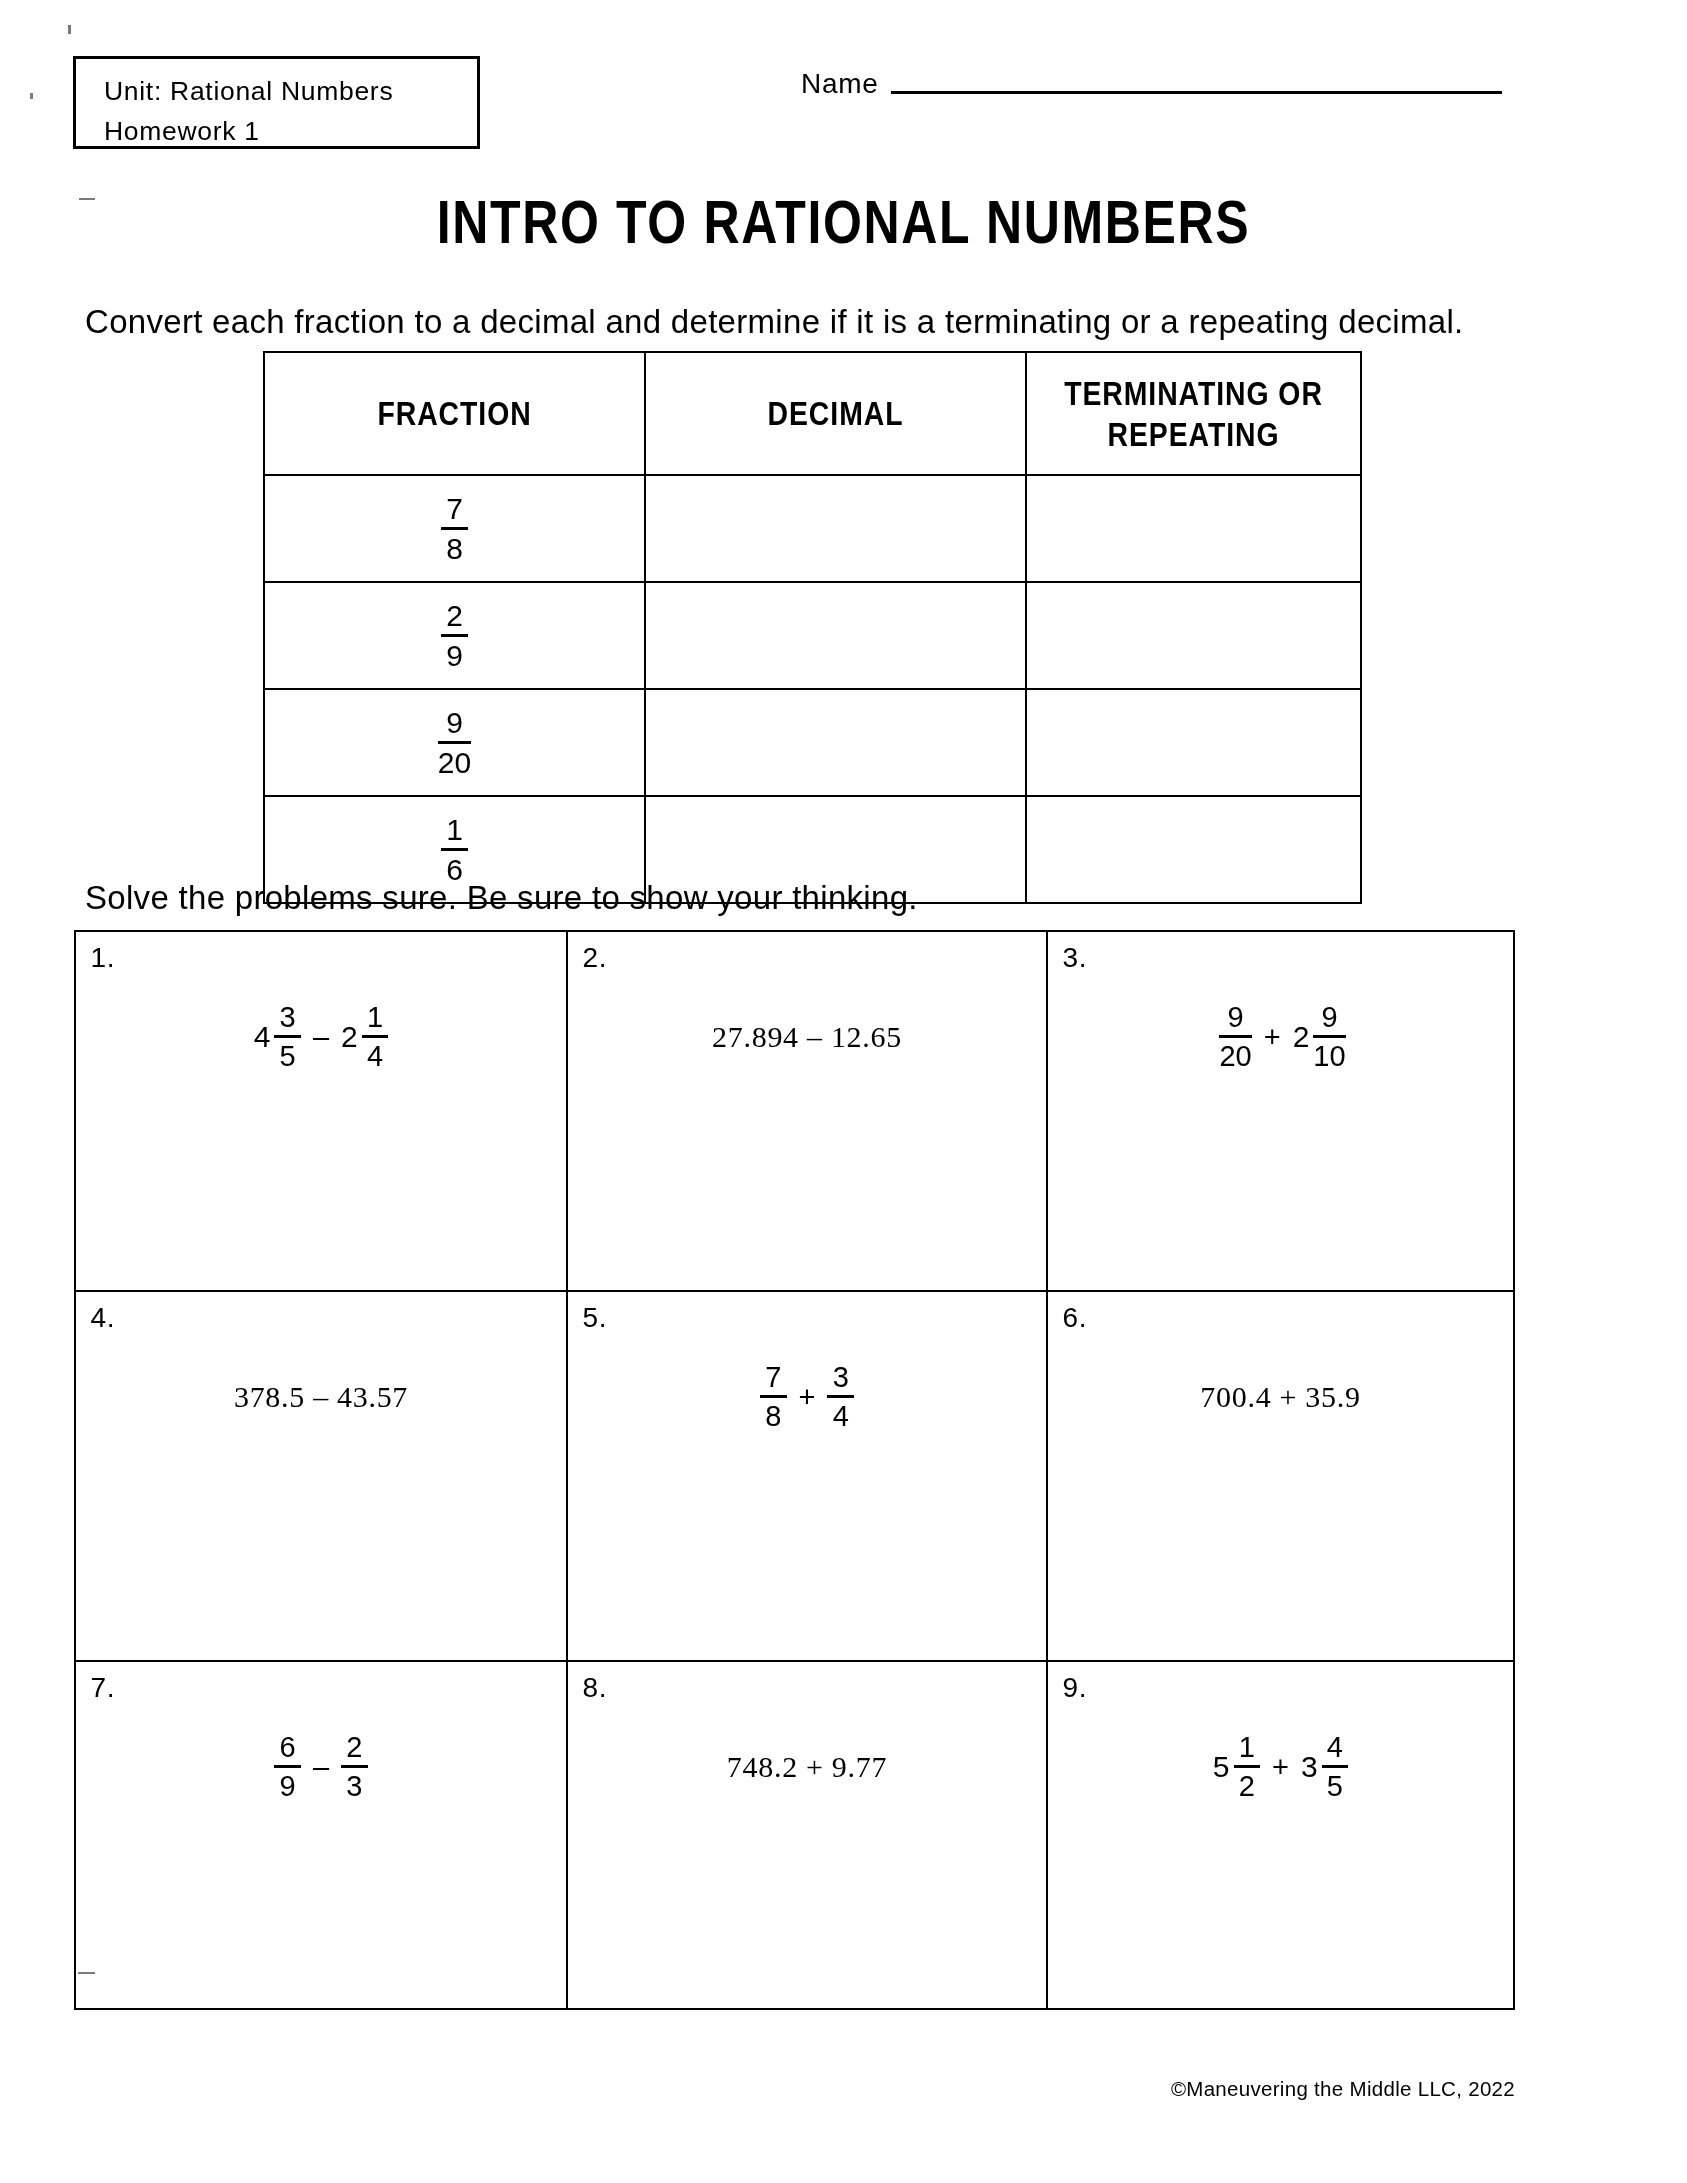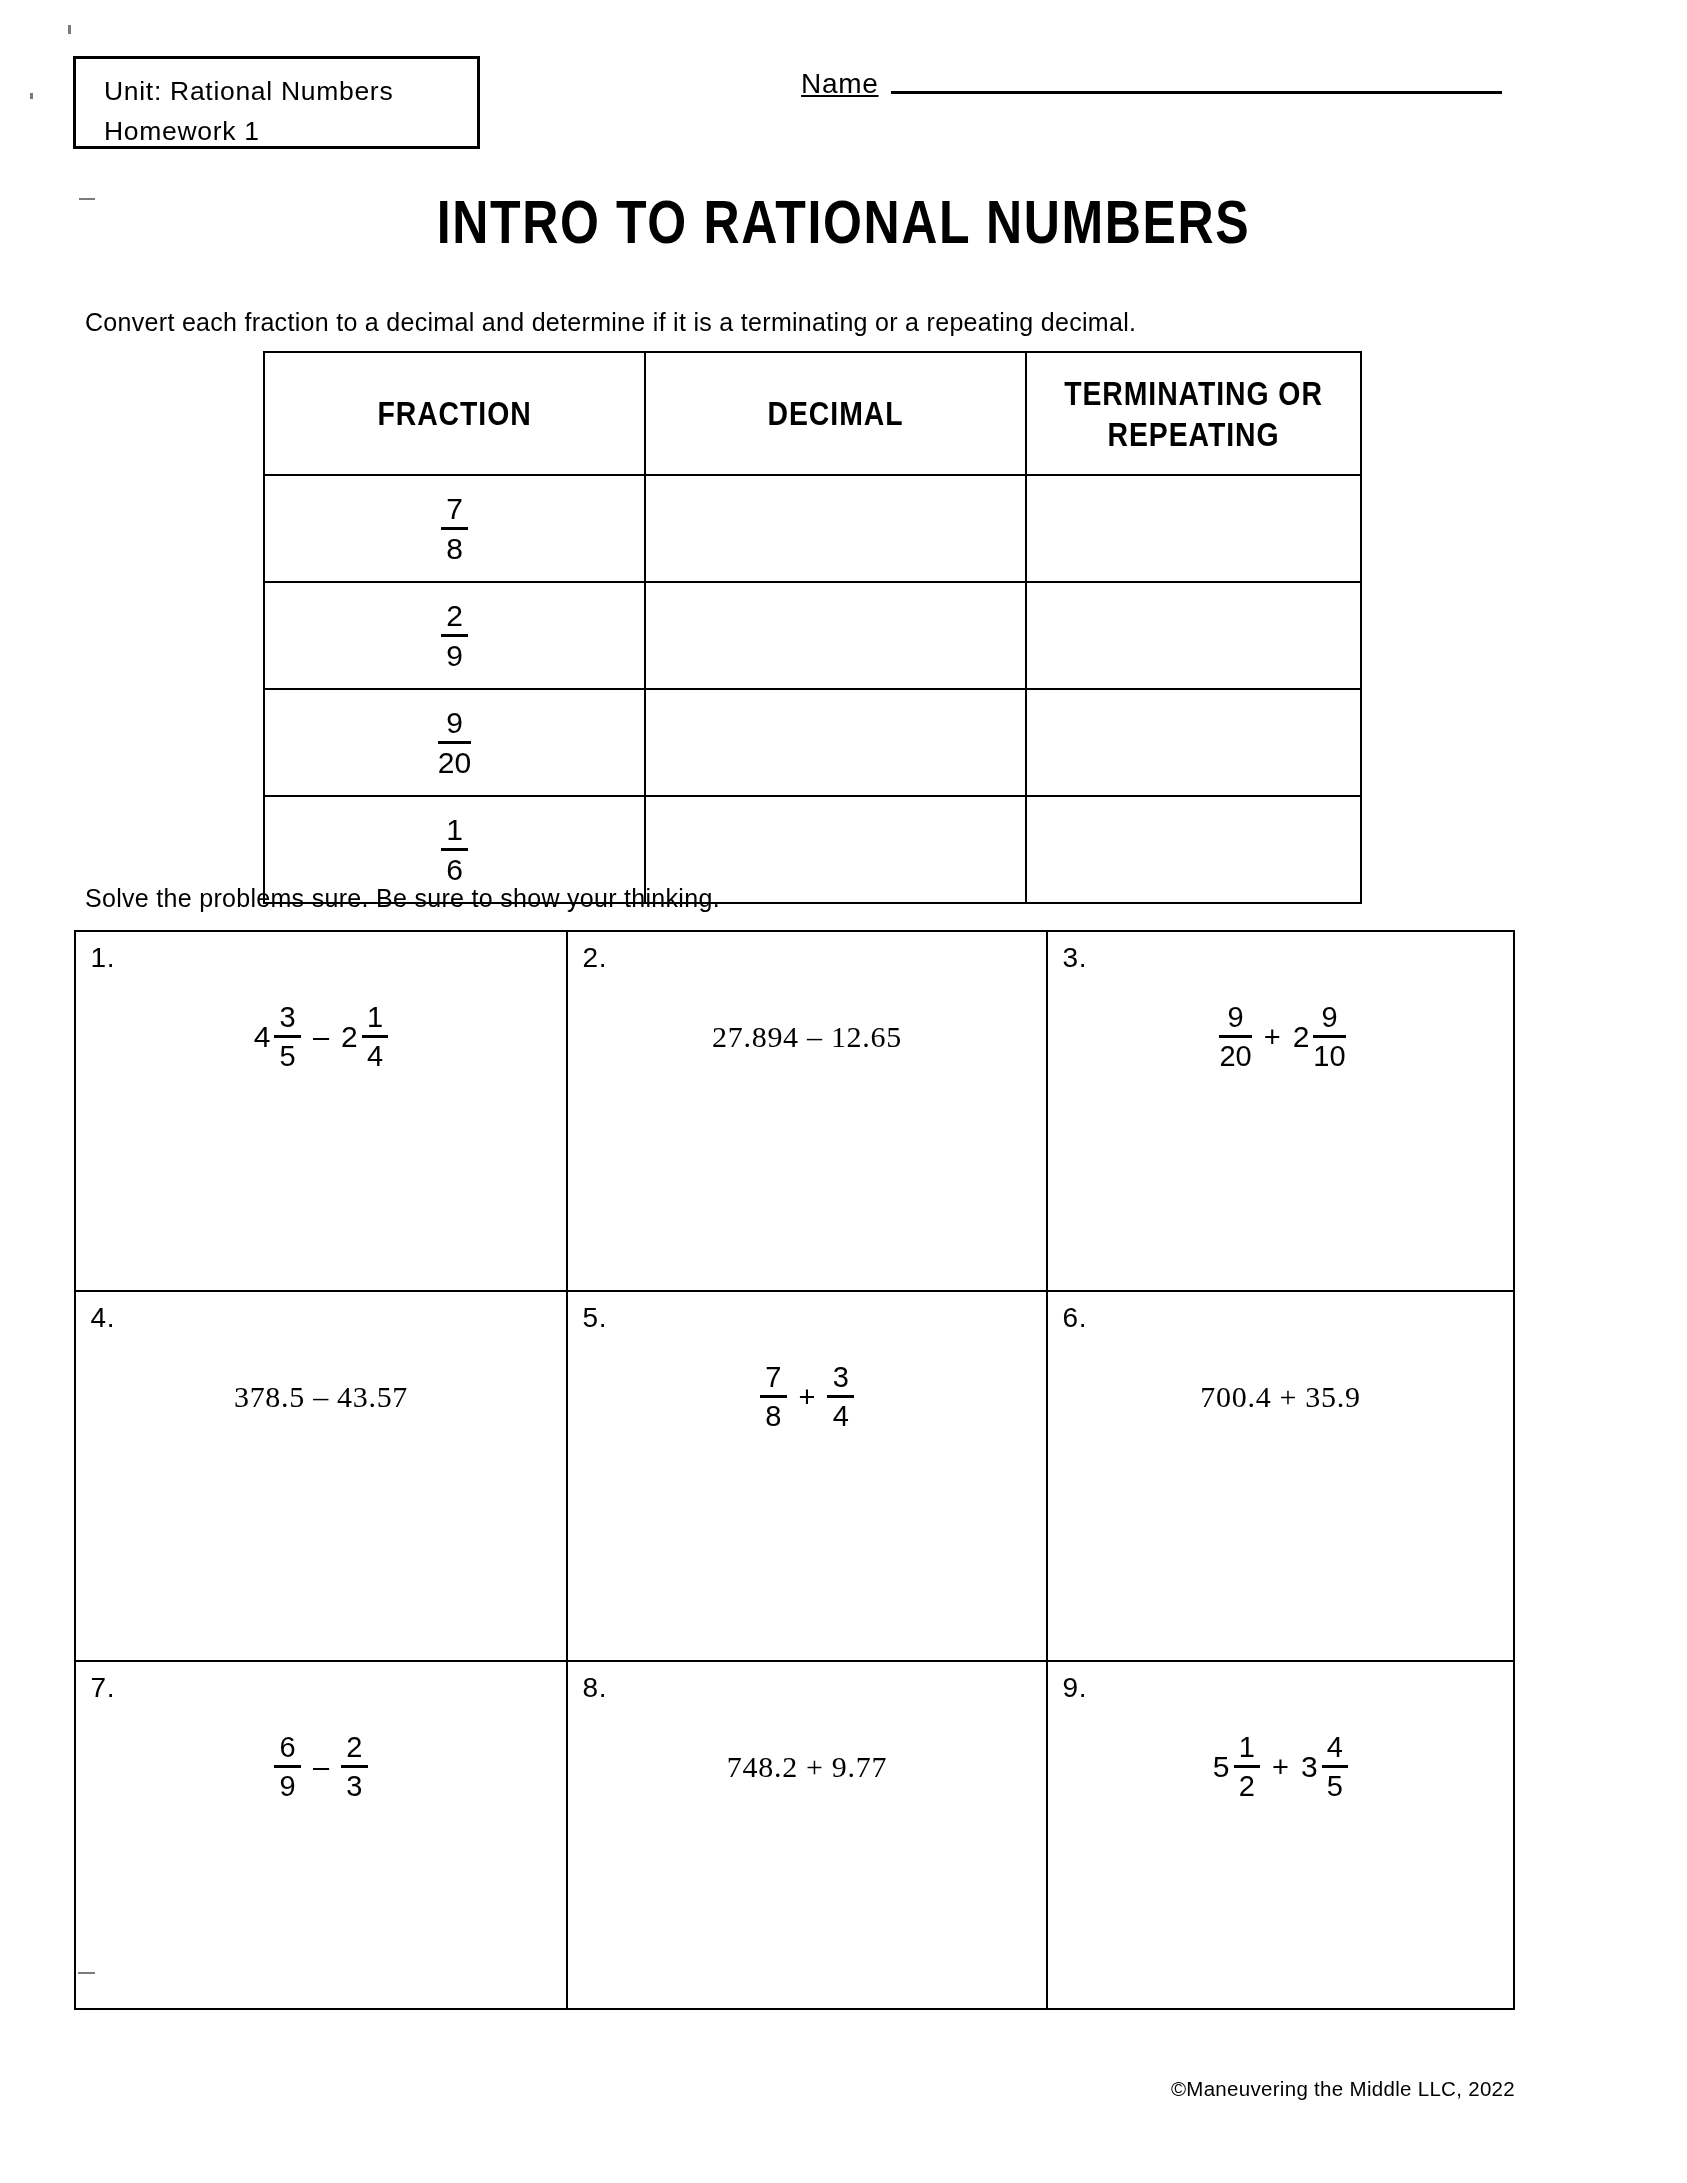--- a/index.html
+++ b/index.html
@@ -32,21 +32,20 @@
     line-height: 40px;
     letter-spacing: 0.7px;
     white-space: nowrap;
   }
 
   .namedate {
     position: absolute;
     left: 801px;
     top: 46px;
     width: 701px;
-    text-decoration: underline;
   }
   .nd-row {
     display: flex;
     align-items: flex-end;
     height: 52px;
   }
   .nd-label {
     font-size: 28px;
     line-height: 28px;
     letter-spacing: 0.7px;
@@ -74,21 +73,21 @@
     letter-spacing: 2px;
     transform: scaleX(0.82);
     transform-origin: center top;
     white-space: nowrap;
   }
 
   
   .instr {
     position: absolute;
     left: 85px;
-    font-size: 25px;
+    font-size: 33px;
     line-height: 32px;
     letter-spacing: 0.3px;
     white-space: nowrap;
   }
   .instr-1 { top: 306px; }
   .instr-2 { top: 882px; }
 
   
   .conv-table {
     position: absolute;

